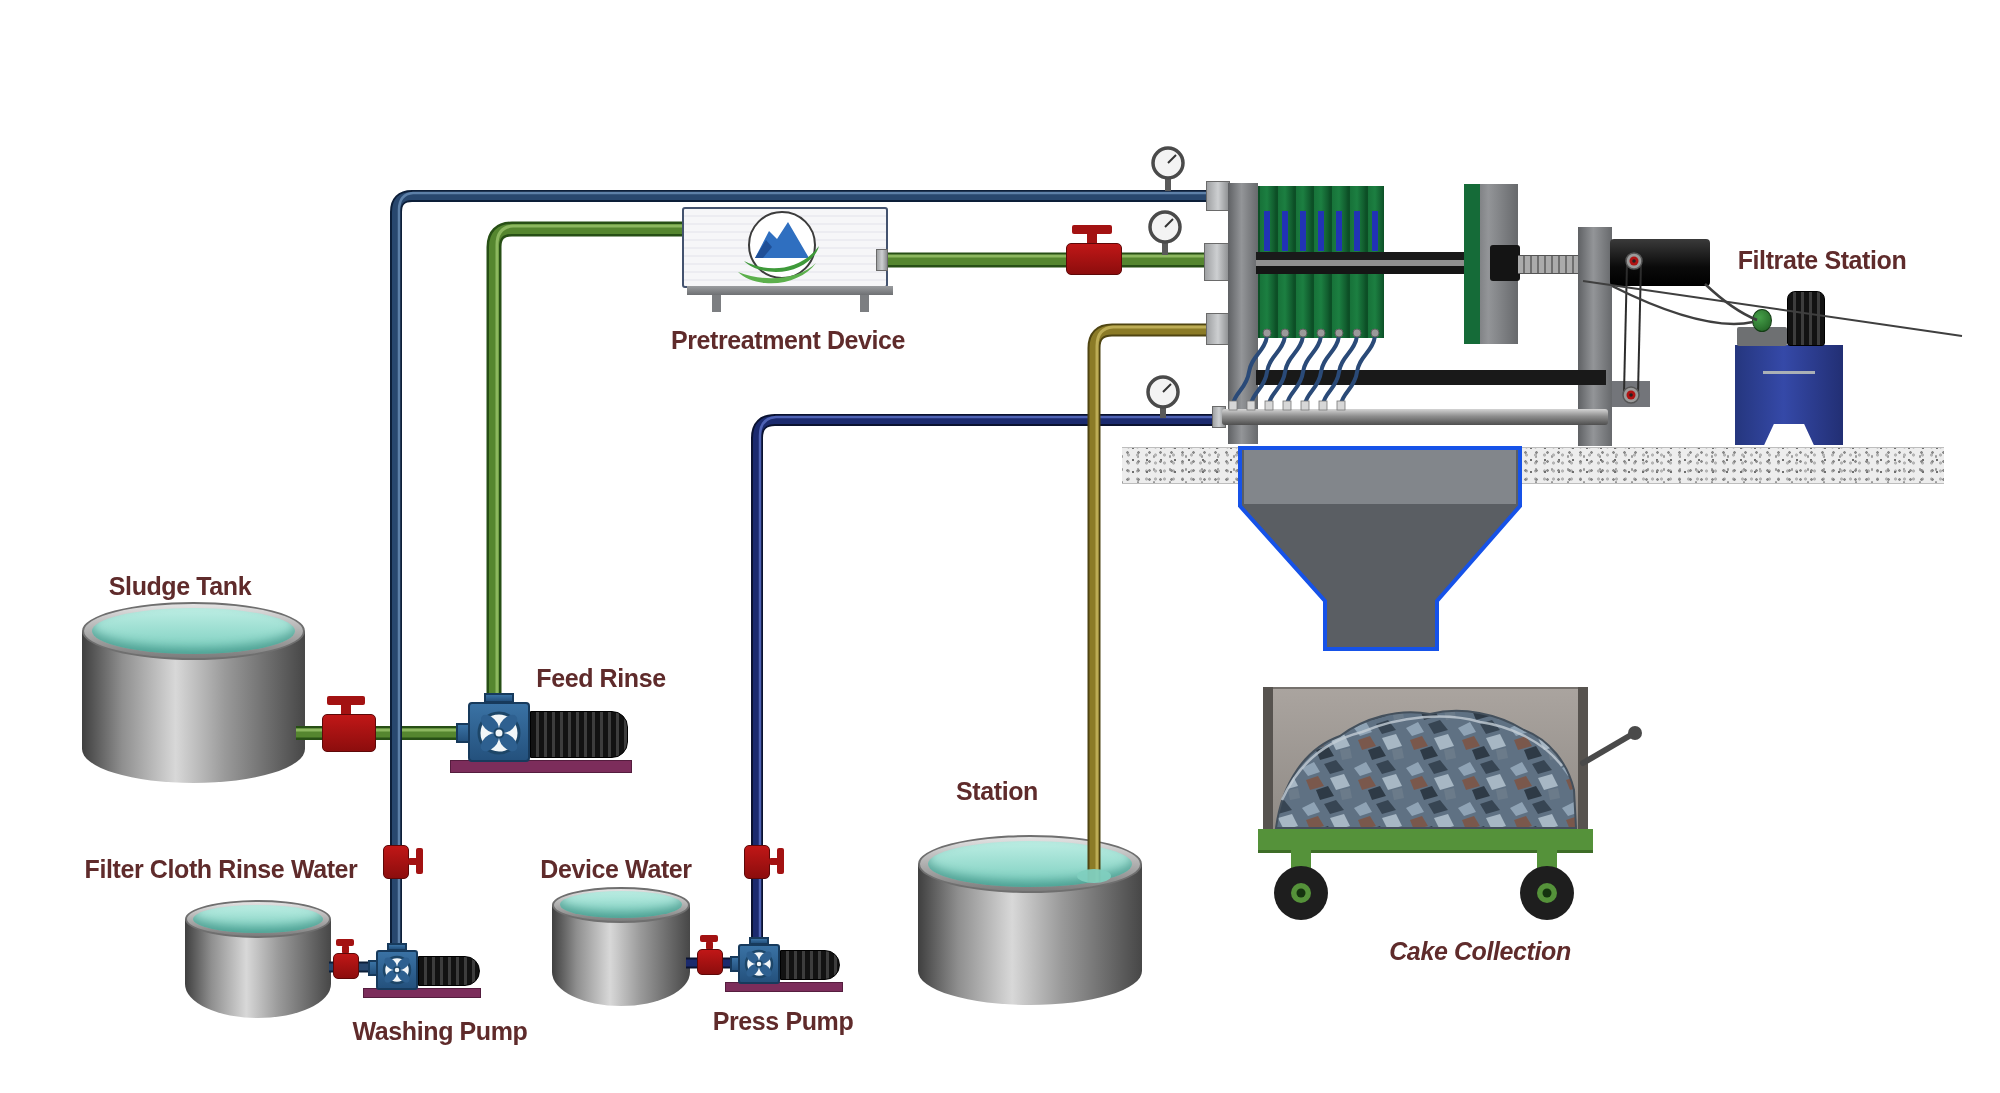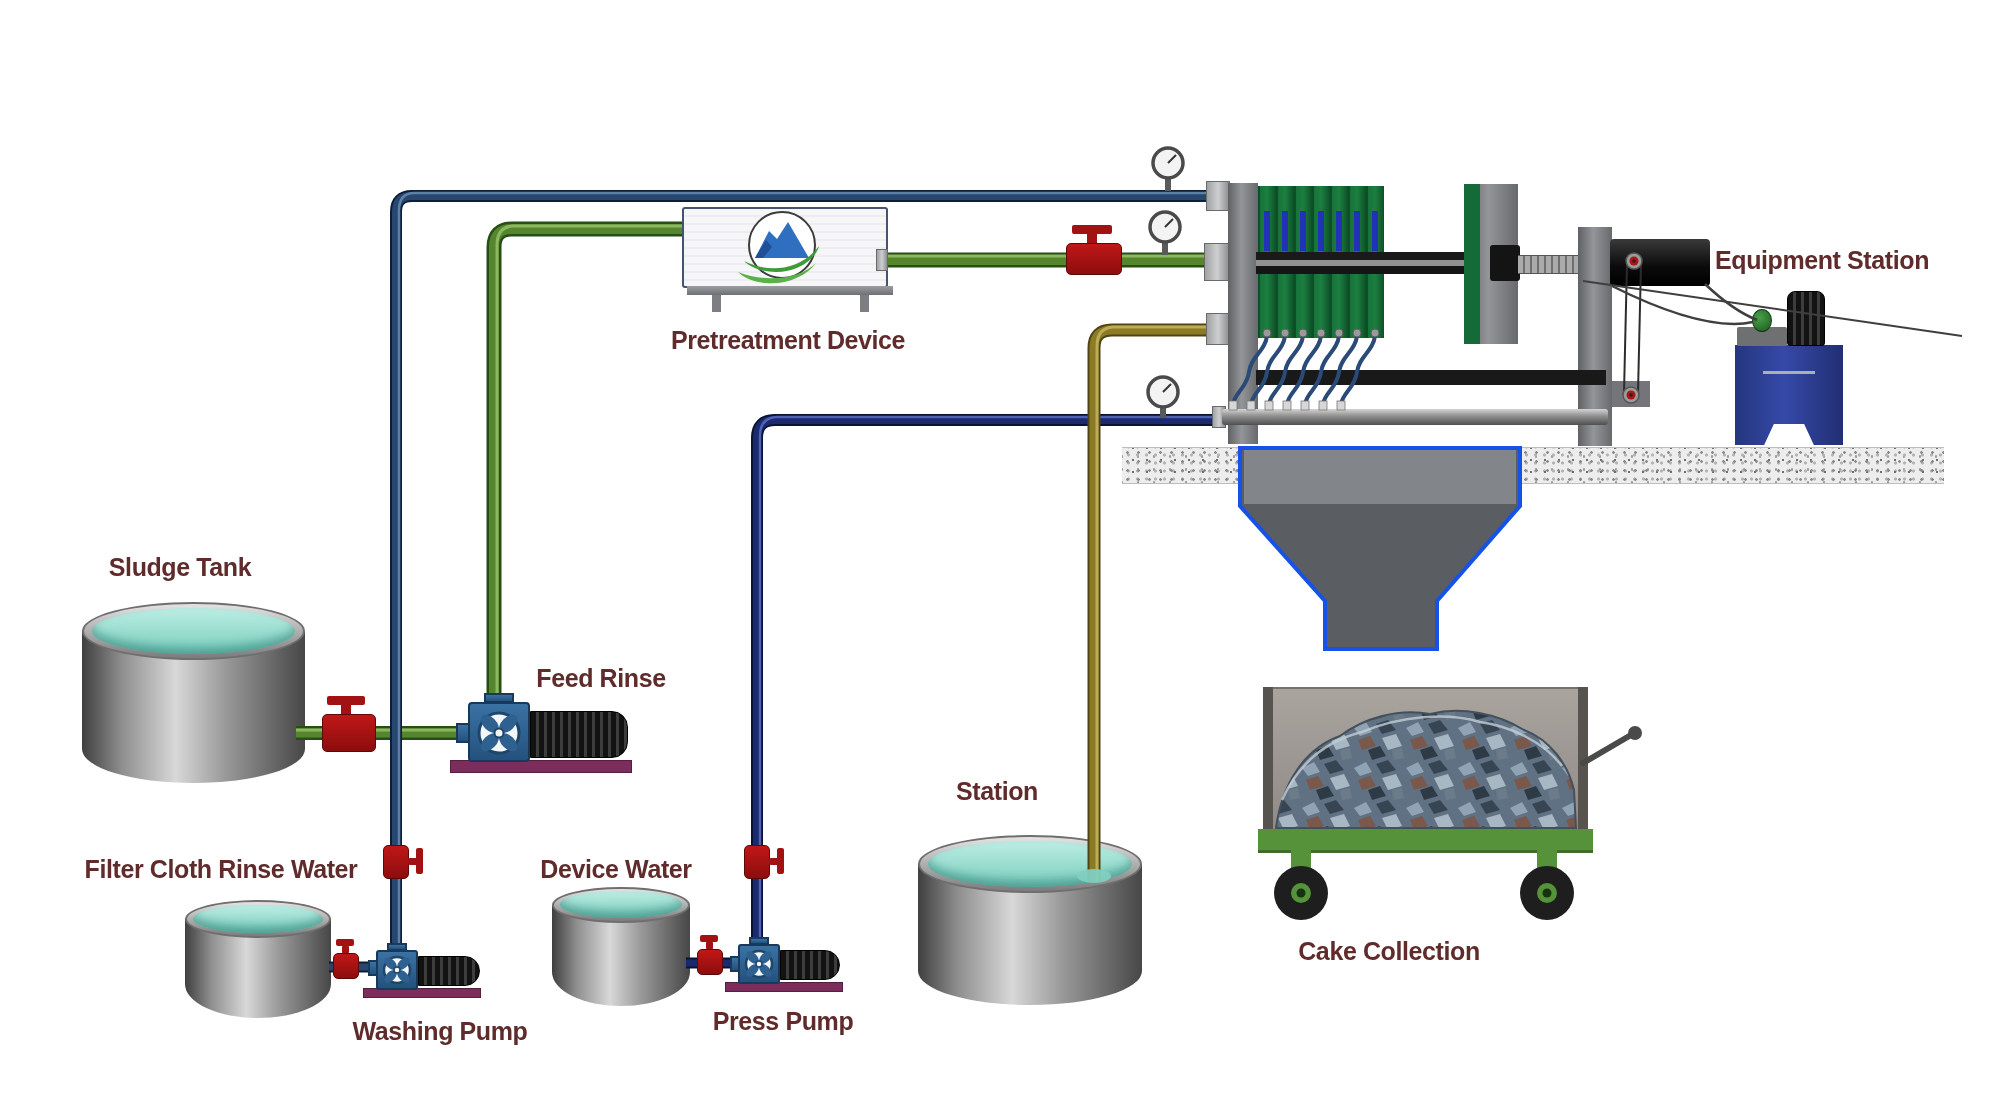--- a/index.html
+++ b/index.html
@@ -385,24 +385,24 @@
       <circle cx="1547" cy="893" r="27" fill="#1e1e1e"></circle>
       <circle cx="1547" cy="893" r="10" fill="#55923a"></circle>
       <circle cx="1547" cy="893" r="4.5" fill="#15330f"></circle>
     </g>
     <g>
       <line x1="1583" y1="763" x2="1631" y2="735" stroke="#4a4a4a" stroke-width="6" stroke-linecap="round"></line>
       <circle cx="1635" cy="733" r="7" fill="#4a4a4a"></circle>
     </g>
   </svg>
 
-  <div class="lbl" style="left:1822px;top:246px;">Equipment Station</div>
+  <div class="lbl" style="left:1822px;top:246px;">Filtrate Station</div>
   <div class="lbl" style="left:788px;top:326px;">Pretreatment Device</div>
-  <div class="lbl" style="left:180px;top:553px;text-align:right;">Sludge Tank</div>
+  <div class="lbl" style="left:180px;top:572px;text-align:right;">Sludge Tank</div>
   <div class="lbl" style="left:601px;top:664px;">Feed Rinse</div>
   <div class="lbl" style="left:221px;top:855px;">Filter Cloth Rinse Water</div>
   <div class="lbl" style="left:440px;top:1017px;">Washing Pump</div>
   <div class="lbl" style="left:616px;top:855px;">Device Water</div>
   <div class="lbl" style="left:783px;top:1007px;">Press Pump</div>
   <div class="lbl" style="left:997px;top:777px;">Station</div>
-  <div class="lbl" style="left:1389px;top:937px;">Cake Collection</div>
+  <div class="lbl" style="left:1480px;top:937px;font-style:italic;">Cake Collection</div>
 
 </div>
 
 </body></html>

